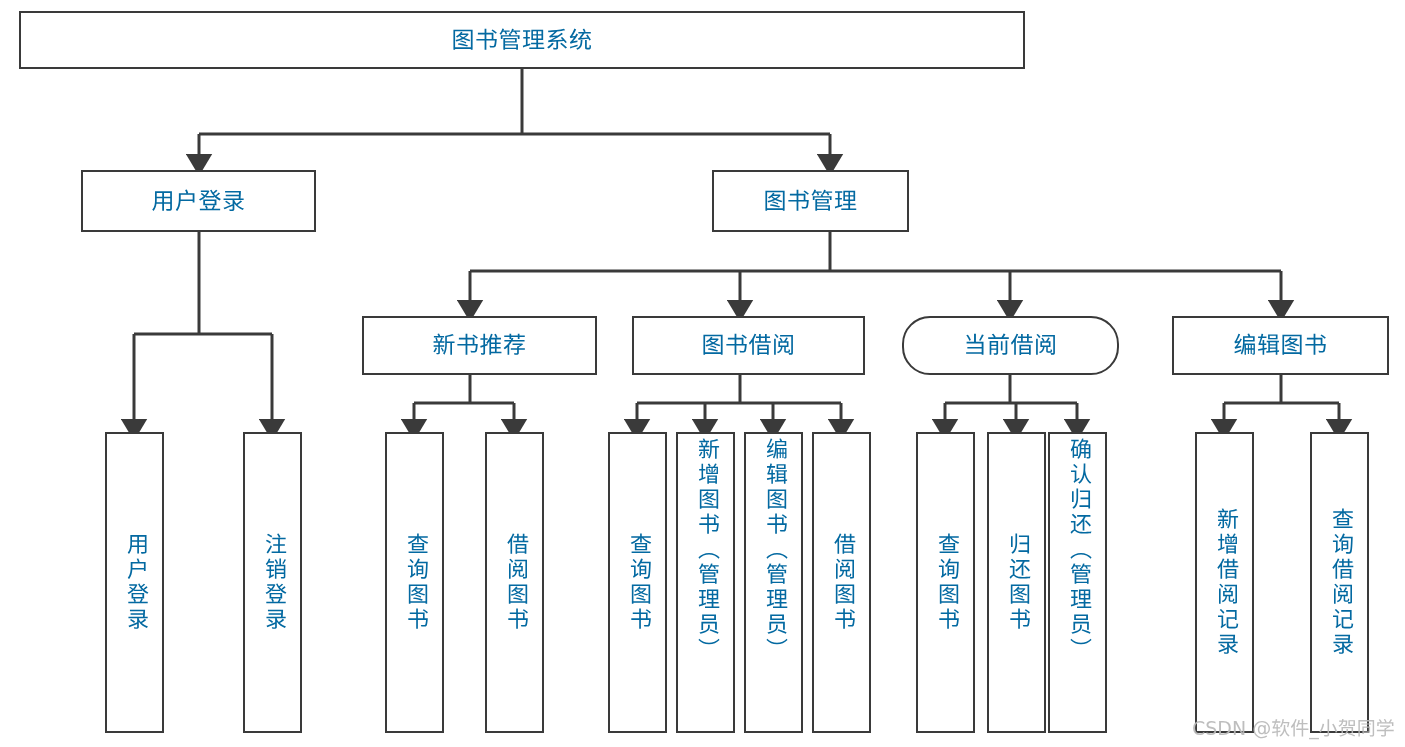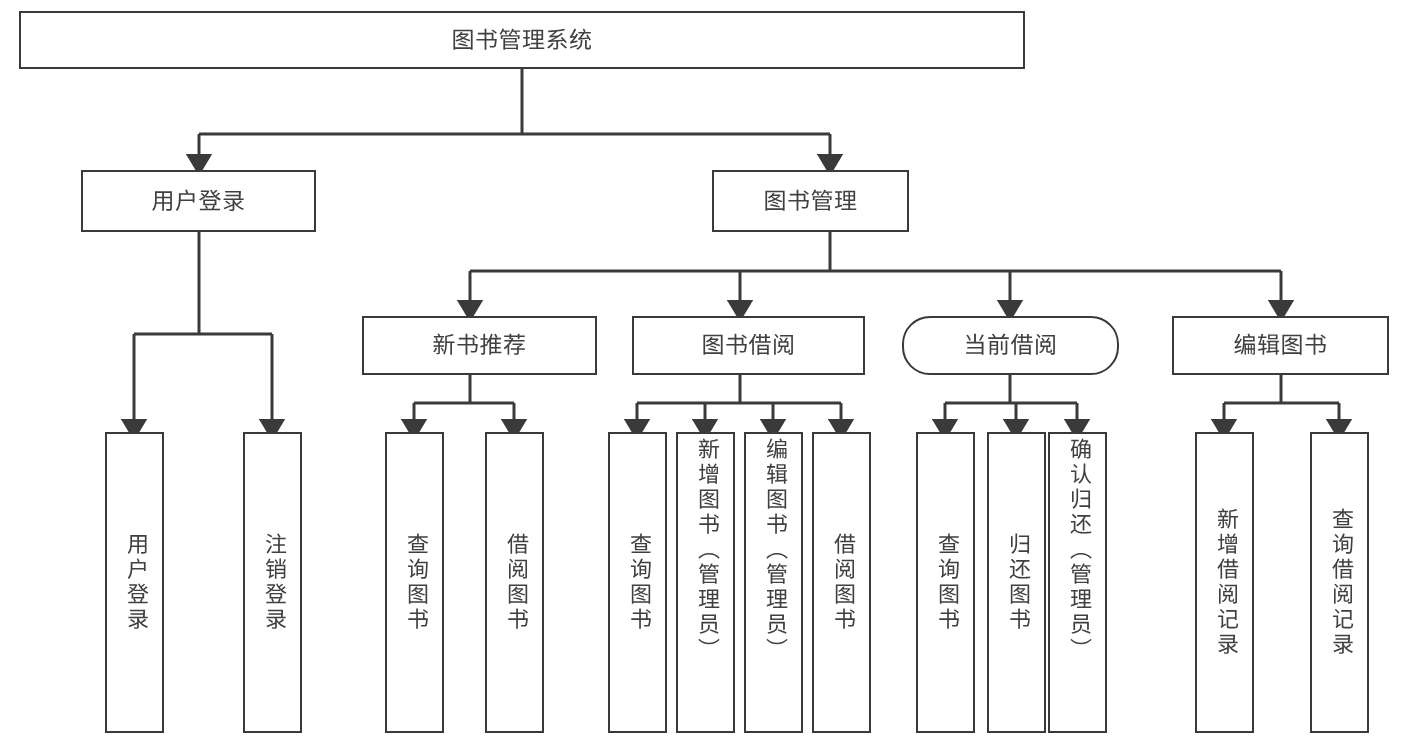--- a/index.html
+++ b/index.html
@@ -27,21 +27,21 @@
     pointer-events: none;
   }
   .node {
     position: absolute;
     box-sizing: border-box;
     background: #ffffff;
     border: 2px solid #3a3a3a;
     display: flex;
     align-items: center;
     justify-content: center;
-    color: #404040;
+    color: #0369a1;
     z-index: 2;
   }
   .node-label {
     display: block;
     text-align: center;
     line-height: 1.0;
     white-space: nowrap;
   }
   
   .node.horizontal .node-label {
@@ -209,14 +209,15 @@
   </div>
 
   <div class="node leaf centered" style="left:1195px; top:432px; width:59px; height:301px;">
     <span class="node-label">新增借阅记录</span>
   </div>
 
   <div class="node leaf centered" style="left:1310px; top:432px; width:59px; height:301px;">
     <span class="node-label">查询借阅记录</span>
   </div>
 
+  <div class="watermark">CSDN @软件_小贺同学</div>
 
 </div>
 
 </body></html>

